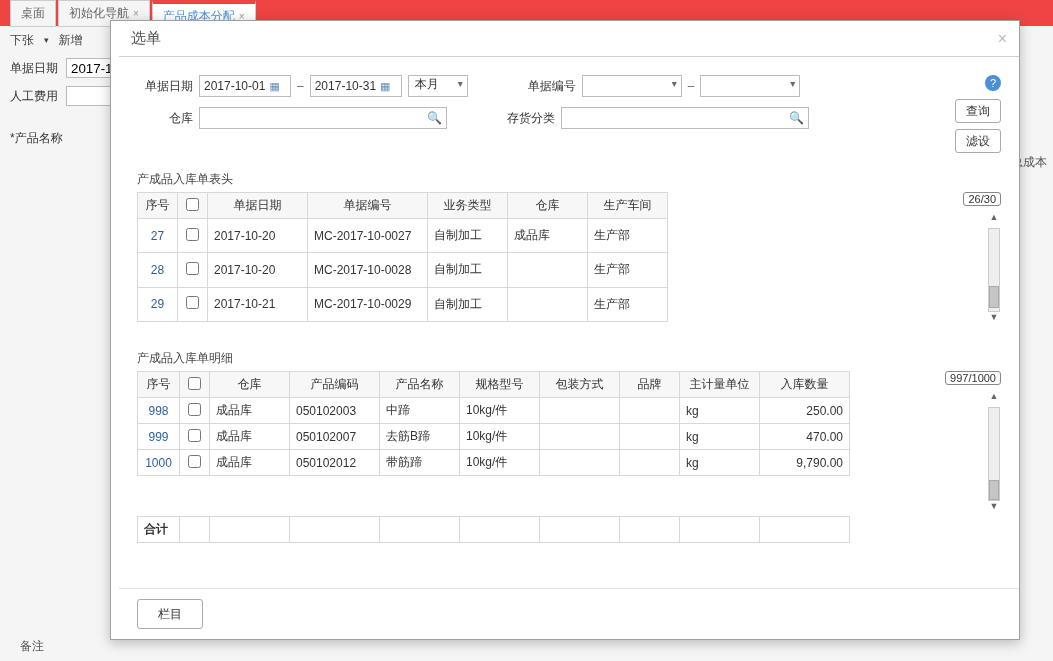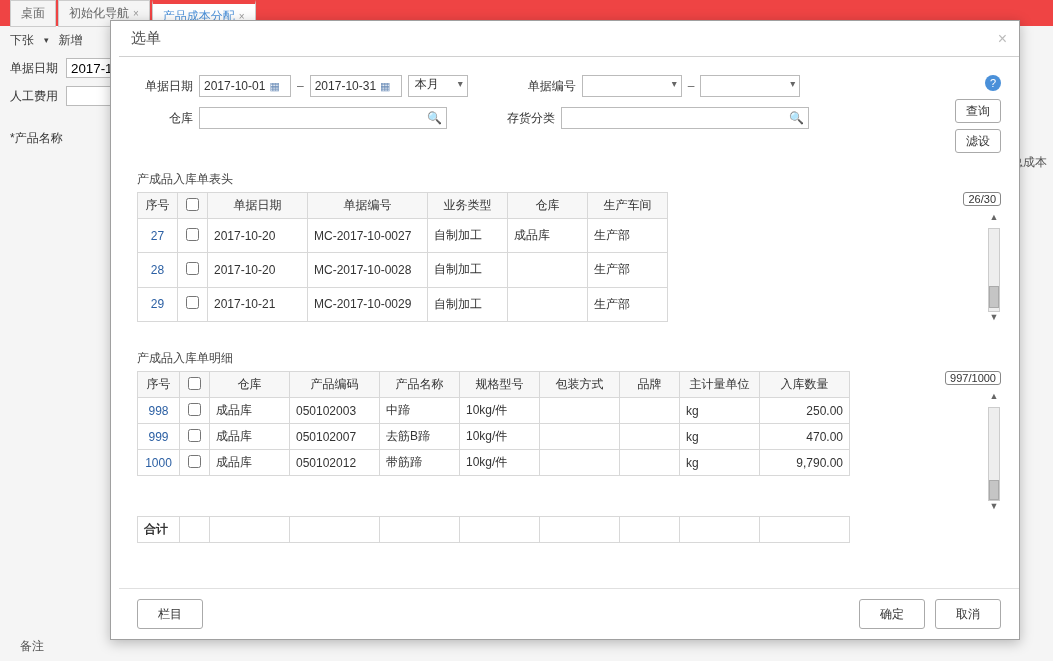--- a/index.html
+++ b/index.html
@@ -290,18 +290,14 @@
               </div>
             <span class="arrow">▼</span>
           </div>
         </div>
       </div>
     </div>
 
   </div>
   <div class="modal-foot">
     <button class="btn btn-lg">栏目</button>
-    <div class="right">
-      <button class="btn btn-lg">确定</button>
-      <button class="btn btn-lg">取消</button>
-    </div>
   </div>
 </div>
 
 </body></html>

